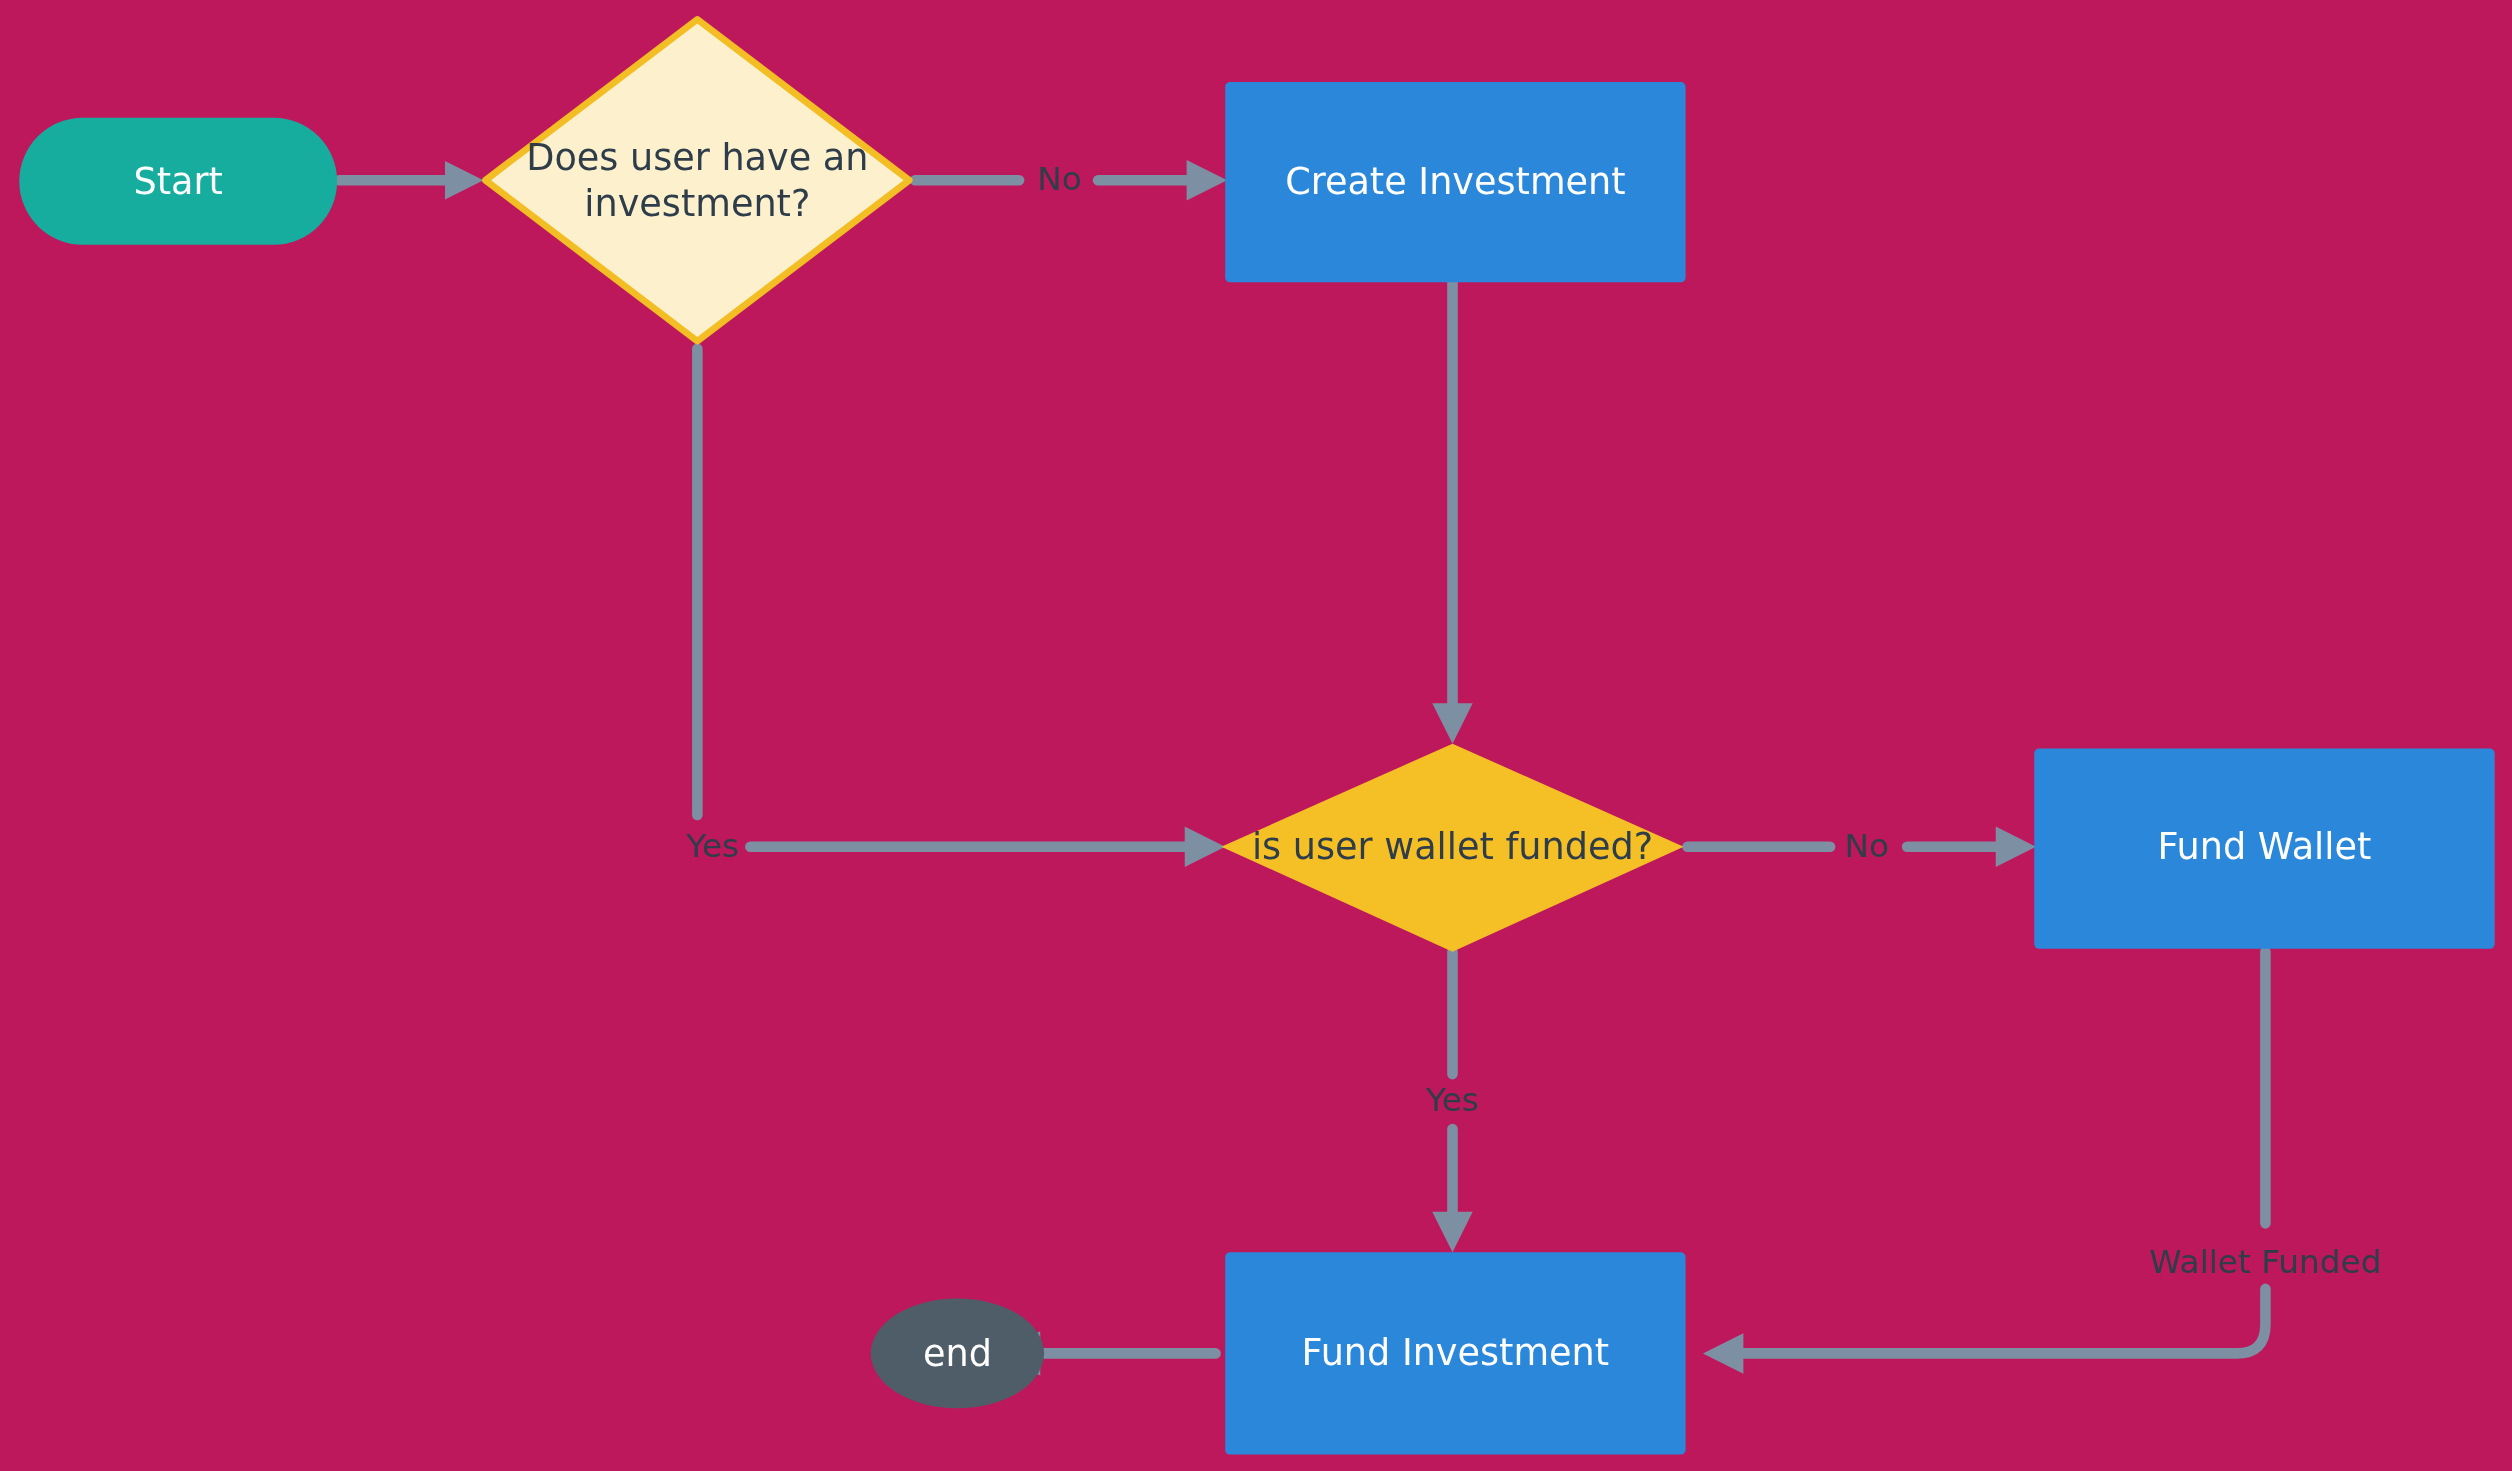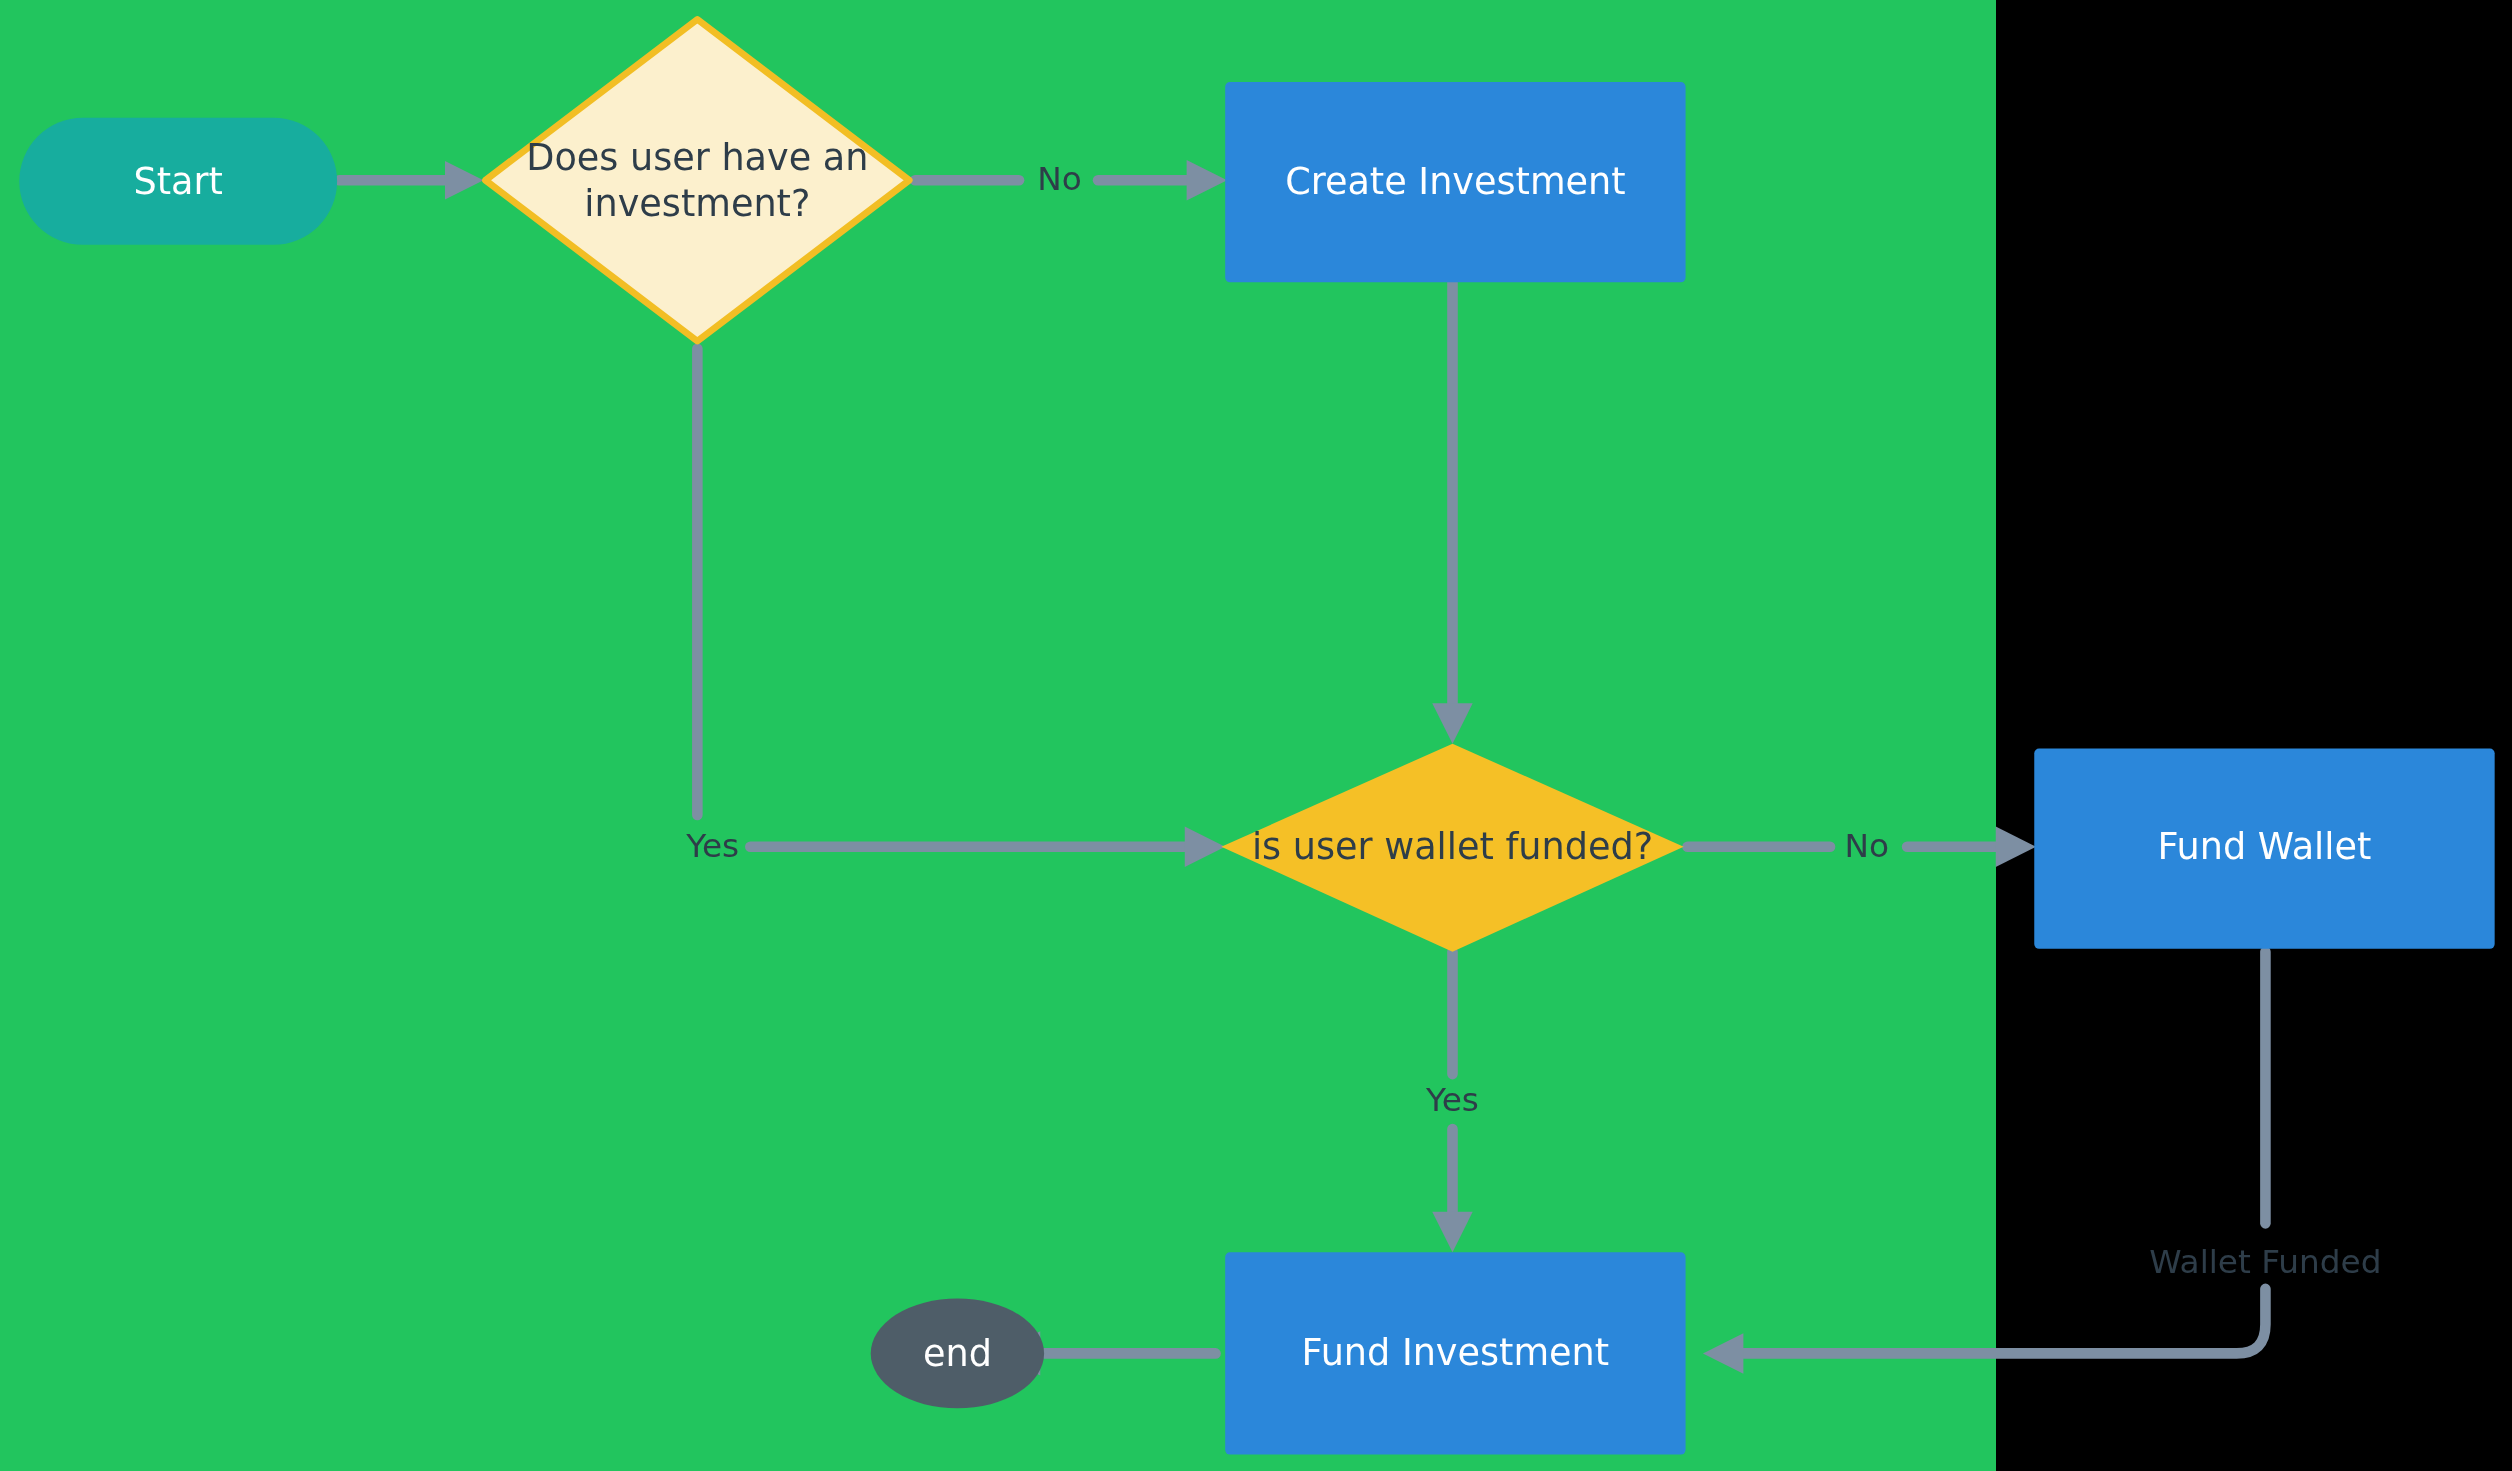--- a/index.html
+++ b/index.html
@@ -8,23 +8,23 @@
     background: #000000;
   }
   body {
     width: 2512px;
     height: 1472px;
     overflow: hidden;
     font-family: "DejaVu Sans", sans-serif;
   }
   #flowchart-root {
     position: relative;
-    width: 1996px;
+    width: 2512px;
     height: 1472px;
-    background: #22c55e;
+    background: #be185d;
   }
   svg#flow-svg {
     position: absolute;
     top: 0;
     left: 0;
     width: 2512px;
     height: 1472px;
     display: block;
   }
   .node-label {

